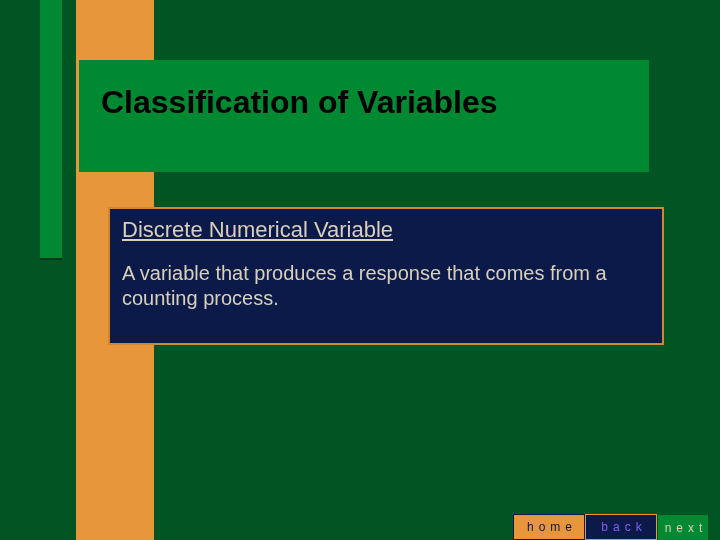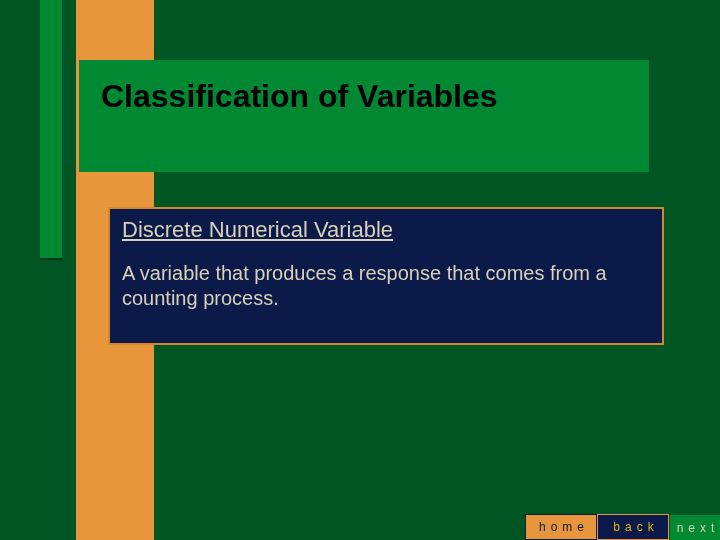--- a/index.html
+++ b/index.html
@@ -26,21 +26,21 @@
     background: #008833;
     border-bottom: 2px solid #003818;
   }
   .title-box {
     position: absolute;
     left: 79px;
     top: 60px;
     width: 570px;
     height: 112px;
     background: #008833;
-    padding: 18px 22px;
+    padding: 24px 22px;
   }
   .title-text {
     font-size: 32px;
     font-weight: bold;
     color: #000;
     letter-spacing: 0px;
   }
   .content-box {
     position: absolute;
     left: 108px;
@@ -60,21 +60,21 @@
   .body-text {
     font-size: 20px;
     color: #d8d0b8;
     line-height: 1.25;
   }
   .body-text .underlined {
   }
   .nav {
     position: absolute;
     bottom: 0;
-    right: 0;
+    right: 12px;
     display: flex;
   }
   .nav-btn {
     height: 26px;
     display: flex;
     align-items: center;
     justify-content: center;
     font-size: 12px;
     letter-spacing: 5px;
     padding: 0 8px 0 14px;
@@ -84,21 +84,21 @@
   .nav-home {
     width: 72px;
     background: #e8963c;
     border: 1px solid #0c1a4a;
     color: #0c1a4a;
   }
   .nav-back {
     width: 72px;
     background: #0c1a4a;
     border: 1px solid #e8963c;
-    color: #eab308;
+    color: #8b5cf6;
   }
   .nav-next {
     width: 51px;
     background: #008833;
     color: #d8d0b8;
     border-top: 1px solid #005522;
     border-left: 1px solid #005522;
   }
 </style>
 </head>

